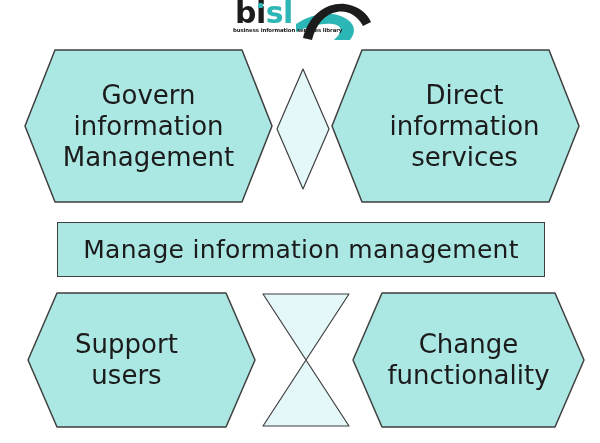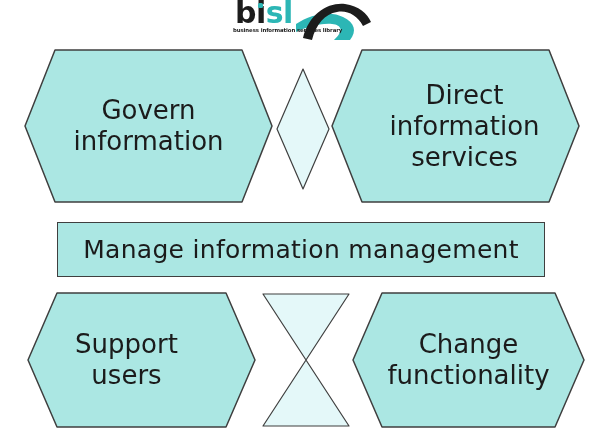--- a/index.html
+++ b/index.html
@@ -61,20 +61,21 @@
     </svg>
     <div class="tagline">business information services library</div>
   </div>
 
   <svg class="abs" style="left:24px;top:49px;" width="249" height="154" viewBox="0 0 249 154">
     <polygon class="hex-poly" points="1,77 31,1 218,1 248,77 218,153 31,153"></polygon>
   </svg>
   <div class="abs label" style="left:24px;top:49px;width:249px;height:154px;">
     <div>Govern</div>
     <div>information</div>
+    <div>Management</div>
   </div>
 
   <svg class="abs" style="left:276px;top:68px;" width="54" height="122" viewBox="0 0 54 122">
     <polygon class="light-poly" points="27,1 53,61 27,121 1,61"></polygon>
   </svg>
 
   <svg class="abs" style="left:331px;top:49px;" width="249" height="154" viewBox="0 0 249 154">
     <polygon class="hex-poly" points="1,77 31,1 218,1 248,77 218,153 31,153"></polygon>
   </svg>
   <div class="abs label" style="left:340px;top:49px;width:249px;height:154px;">

